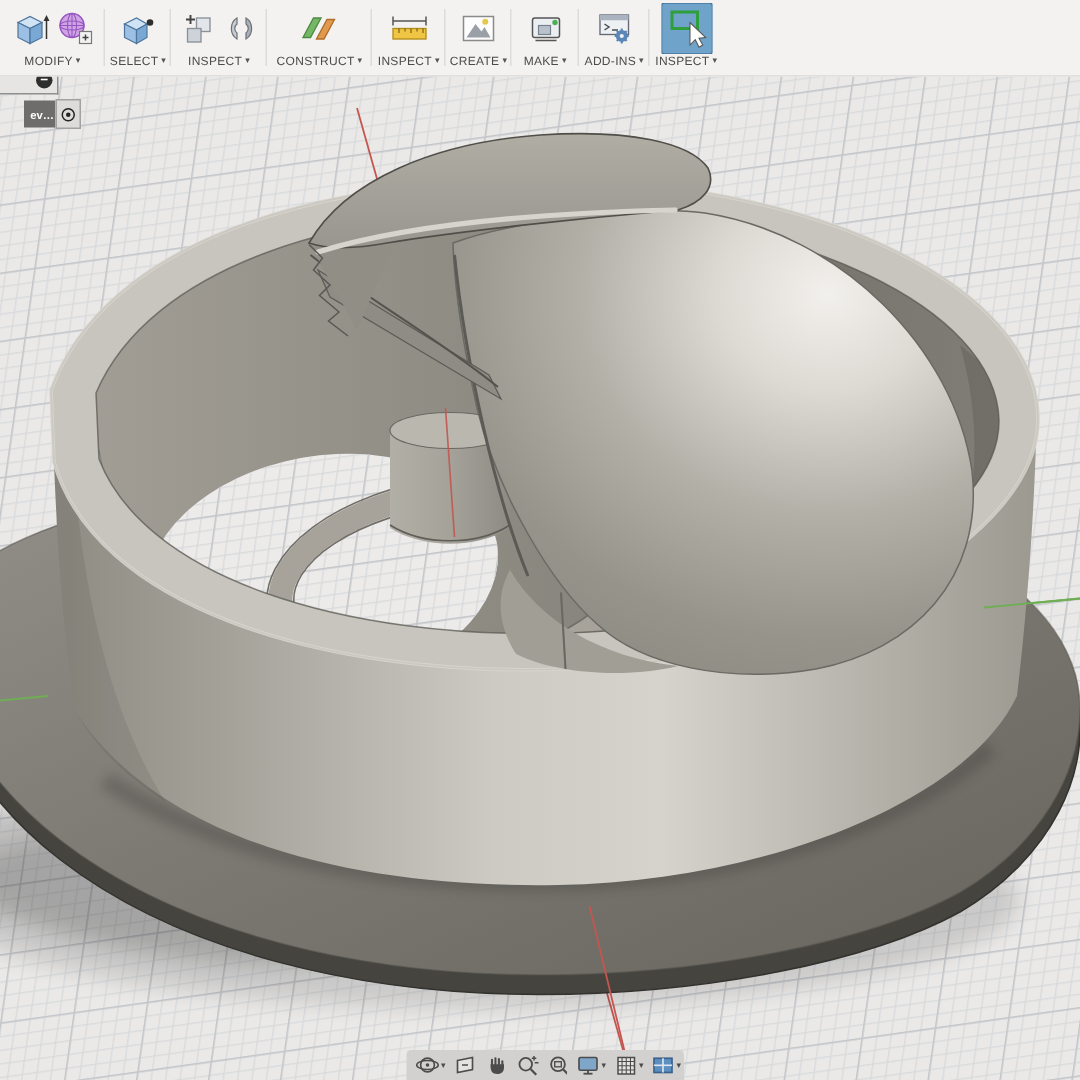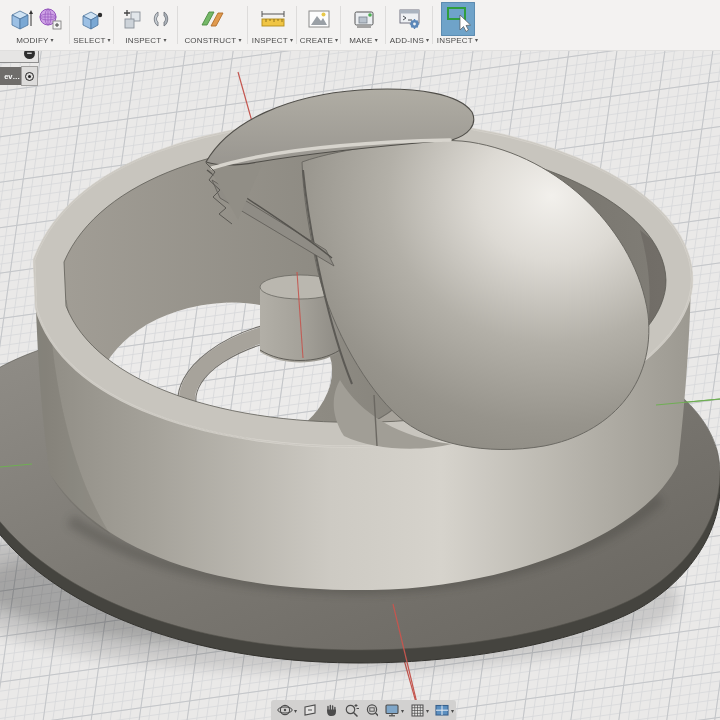--- a/index.html
+++ b/index.html
@@ -14,21 +14,21 @@
           width:1px;background:#dddcdb;}
   .ticons{height:32px;display:flex;align-items:center;gap:3px;}
   .tlabel{font-size:8px;color:#4b4b4b;letter-spacing:.2px;white-space:nowrap;margin-top:1px;}
   .caret{font-size:6px;color:#555;margin-left:2px;vertical-align:1px;}
   .seltile{width:34px;height:34px;border-radius:2px;}
   
   .stub-panel{position:absolute;left:0;top:46px;width:38px;height:16px;background:#e6e5e4;
           border-right:1px solid #8f8f8f;border-bottom:1px solid #8f8f8f;z-index:15;}
   .stub-min{position:absolute;left:24px;top:2px;width:11px;height:11px;border-radius:50%;
           background:#2e2e2e;color:#fff;font-size:9px;line-height:10px;text-align:center;font-weight:bold;}
-  .stub-row{position:absolute;left:0;top:66px;height:20px;display:flex;z-index:15;text-align:center;}
+  .stub-row{position:absolute;left:16px;top:66px;height:20px;display:flex;z-index:15;text-align:center;}
   .stub-label{width:21px;height:18px;margin-top:1px;background:#6f6d6b;color:#fff;font-size:7.5px;
           font-weight:bold;display:flex;align-items:center;justify-content:flex-end;padding-right:1px;
           box-sizing:border-box;overflow:hidden;}
   .stub-btn{width:17px;height:20px;background:#dddcdb;border:1px solid #a3a2a1;box-sizing:border-box;
           display:flex;align-items:center;justify-content:center;}
   .radio-outer{width:9px;height:9px;border:1.5px solid #222;border-radius:50%;
           display:flex;align-items:center;justify-content:center;box-sizing:border-box;}
   .radio-inner{width:3px;height:3px;background:#222;border-radius:50%;}
   
   .navgrp{position:absolute;top:700px;height:20px;background:#d2d1d0;border-radius:3px 3px 0 0;

